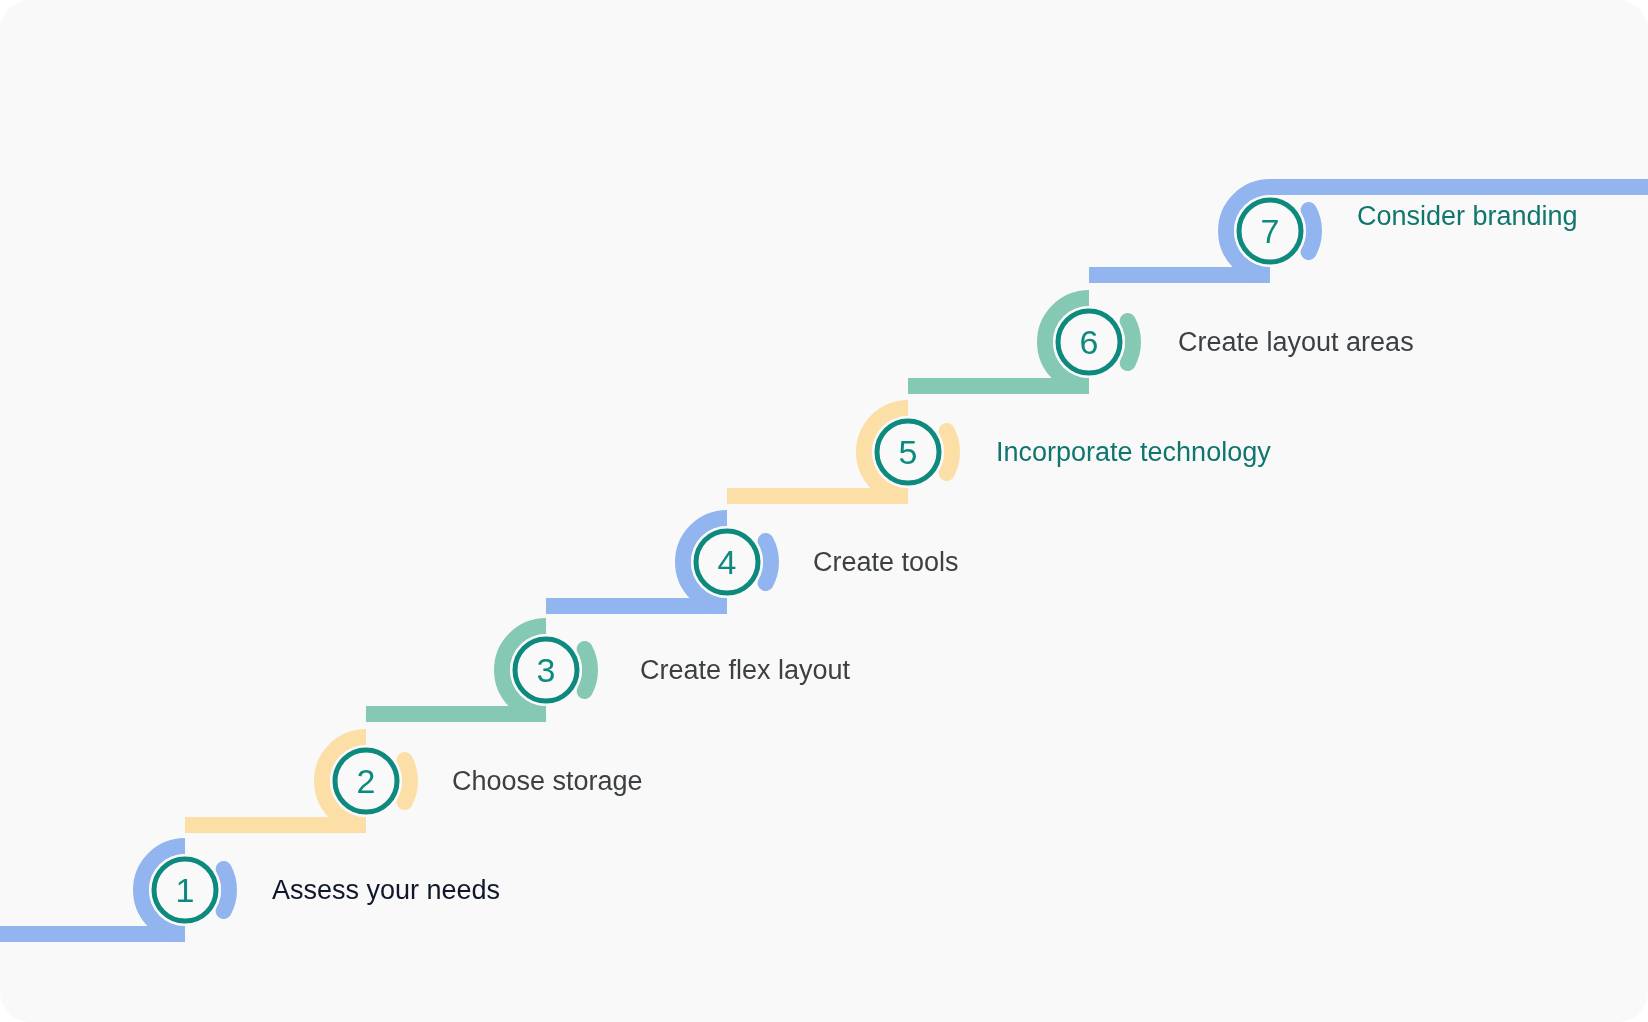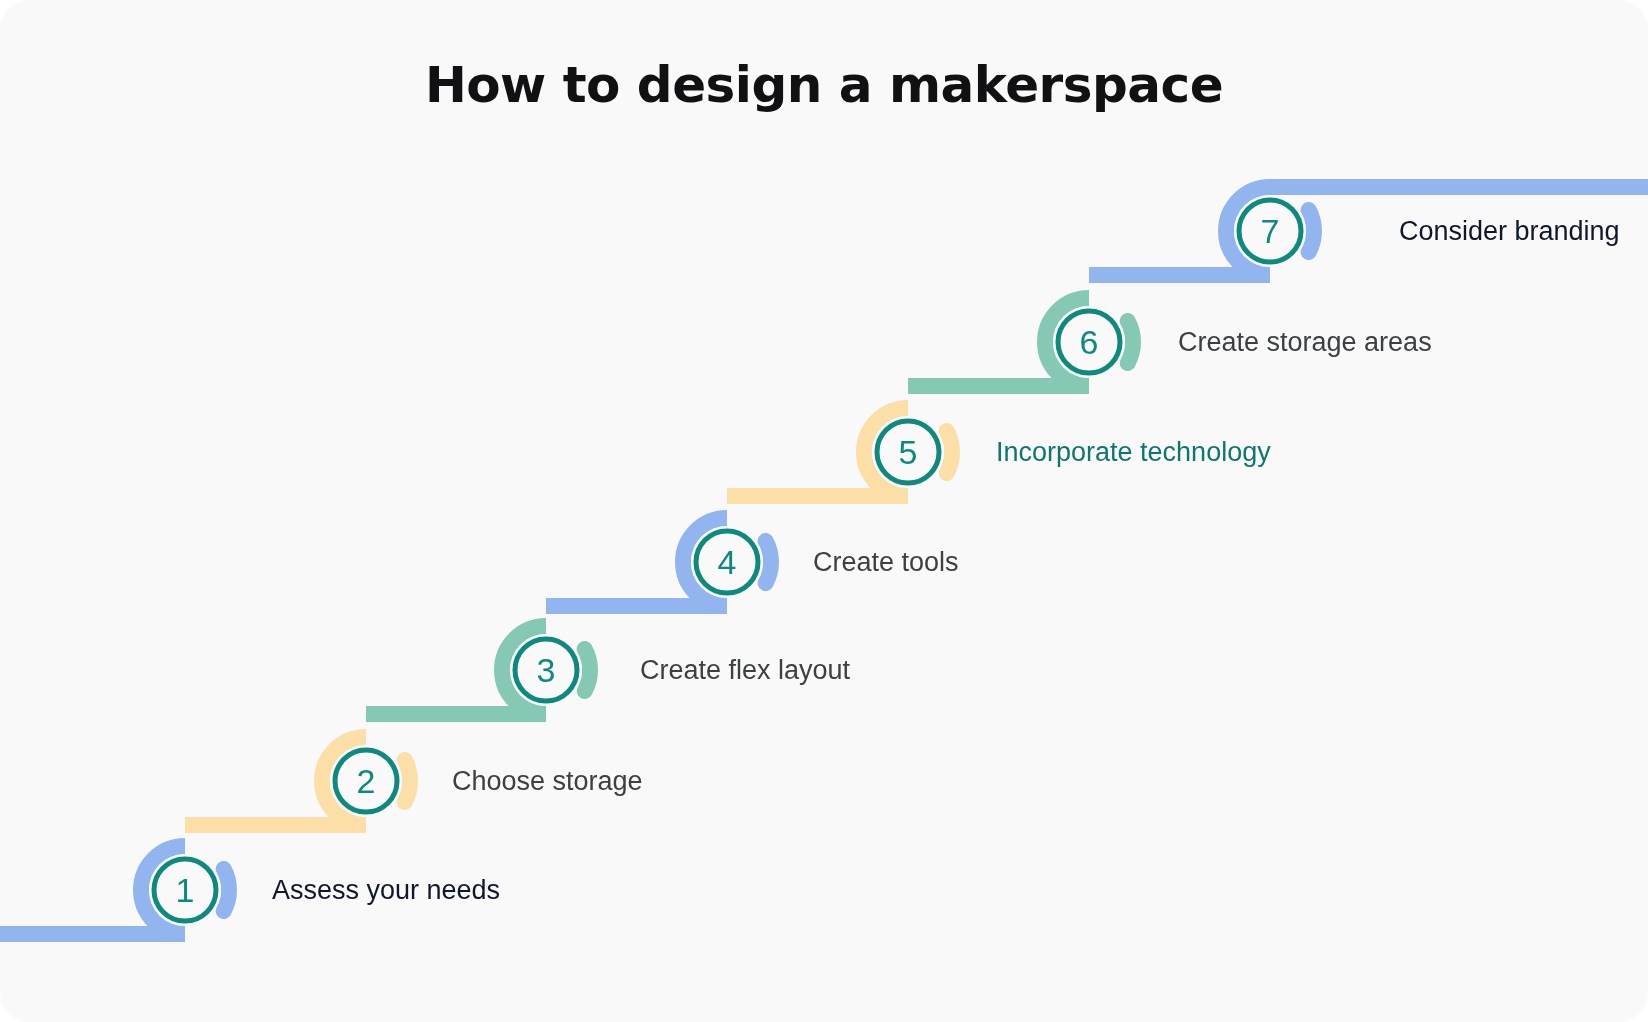--- a/index.html
+++ b/index.html
@@ -53,21 +53,20 @@
     color: #3c4043;
     white-space: nowrap;
     transform: translateY(-50%);
   }
 </style>
 </head>
 <body>
 
 <div id="card" style="background: rgb(249, 249, 250); border-radius: 30px;">
 
-  <div id="title">How to design a makerspace</div>
 
   <svg id="stair" viewBox="0 0 1648 1022">
     <g id="connectors">
         <path d="M 185 934 L -20 934" fill="none" stroke="#92b4ef" stroke-width="16" stroke-linecap="butt"></path>
         <path d="M 366 825 L 185 825" fill="none" stroke="#fbdfa6" stroke-width="16" stroke-linecap="butt"></path>
         <path d="M 546 714 L 366 714" fill="none" stroke="#85c9b4" stroke-width="16" stroke-linecap="butt"></path>
         <path d="M 727 606 L 546 606" fill="none" stroke="#92b4ef" stroke-width="16" stroke-linecap="butt"></path>
         <path d="M 908 496 L 727 496" fill="none" stroke="#fbdfa6" stroke-width="16" stroke-linecap="butt"></path>
         <path d="M 1089 386 L 908 386" fill="none" stroke="#85c9b4" stroke-width="16" stroke-linecap="butt"></path>
         <path d="M 1270 275 L 1089 275" fill="none" stroke="#92b4ef" stroke-width="16" stroke-linecap="butt"></path>
@@ -113,17 +112,17 @@
         <text x="1270" y="231" text-anchor="middle" dominant-baseline="central" font-family="&quot;Liberation Sans&quot;, sans-serif" font-size="34" fill="#0d8a7d">7</text>
       </g>
   </svg>
 
   <div id="labels">
       <div class="step-label" style="left: 272px; top: 890px; color: #0f172a;">Assess your needs</div>
       <div class="step-label" style="left: 452px; top: 781px; color: rgb(60, 64, 67);">Choose storage</div>
       <div class="step-label" style="left: 640px; top: 670px; color: rgb(60, 64, 67);">Create flex layout</div>
       <div class="step-label" style="left: 813px; top: 562px; color: rgb(60, 64, 67);">Create tools</div>
       <div class="step-label" style="left: 996px; top: 452px; color: #0f766e;">Incorporate technology</div>
-      <div class="step-label" style="left: 1178px; top: 342px; color: rgb(60, 64, 67);">Create storage areas</div>
-      <div class="step-label" style="left: 1357px; top: 231px; color: #0f172a; margin-left: 42px;">Consider branding</div>
+      <div class="step-label" style="left: 1178px; top: 342px; color: rgb(60, 64, 67);">Create layout areas</div>
+      <div class="step-label" style="left: 1357px; top: 216px; color: #0f766e;">Consider branding</div>
     </div>
 
 </div>
 
 </body></html>

